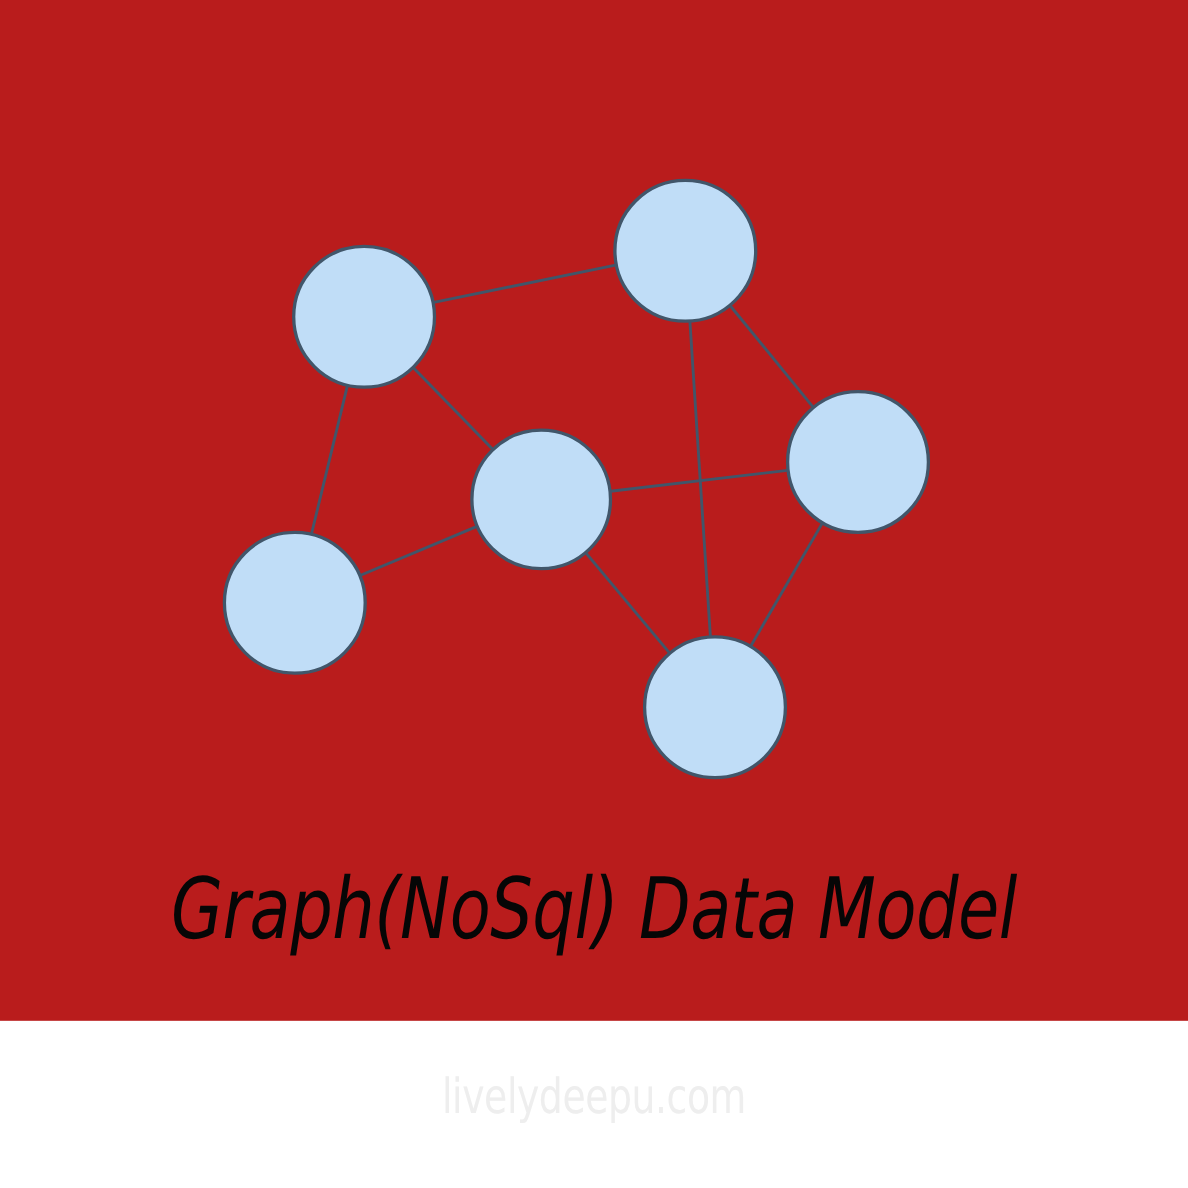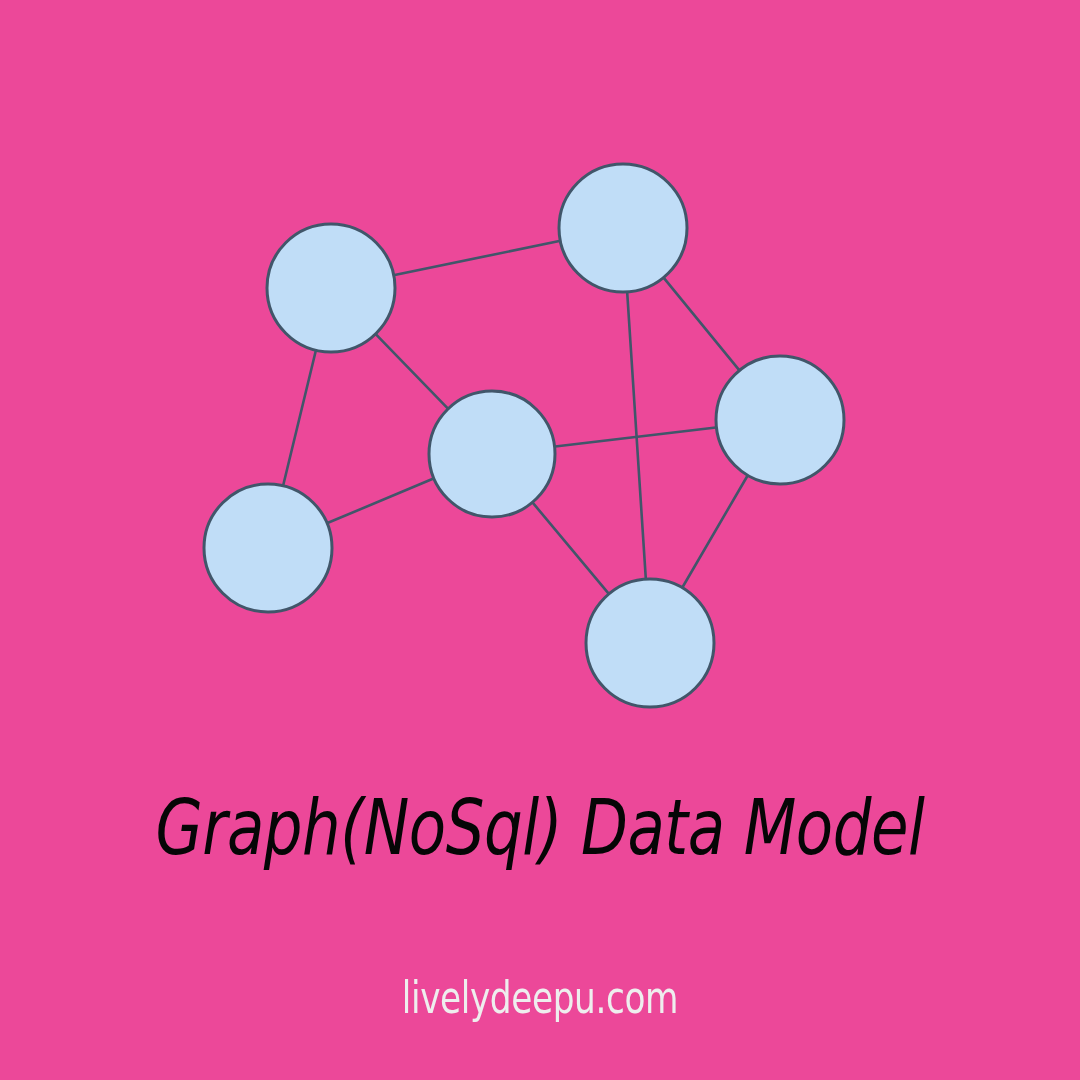--- a/index.html
+++ b/index.html
@@ -11,22 +11,22 @@
   body {
     width: 1080px;
     height: 1080px;
     font-family: "Liberation Sans", sans-serif;
     overflow: hidden;
     position: relative;
   }
   #figure-root {
     position: relative;
     width: 1080px;
-    height: 1080px;
-    background: #ec4899;
+    height: 928px;
+    background: #b91c1c;
   }
   #graph-canvas {
     position: absolute;
     left: 0;
     top: 0;
     width: 1080px;
     height: 1080px;
     display: block;
   }
   .figure-caption {

